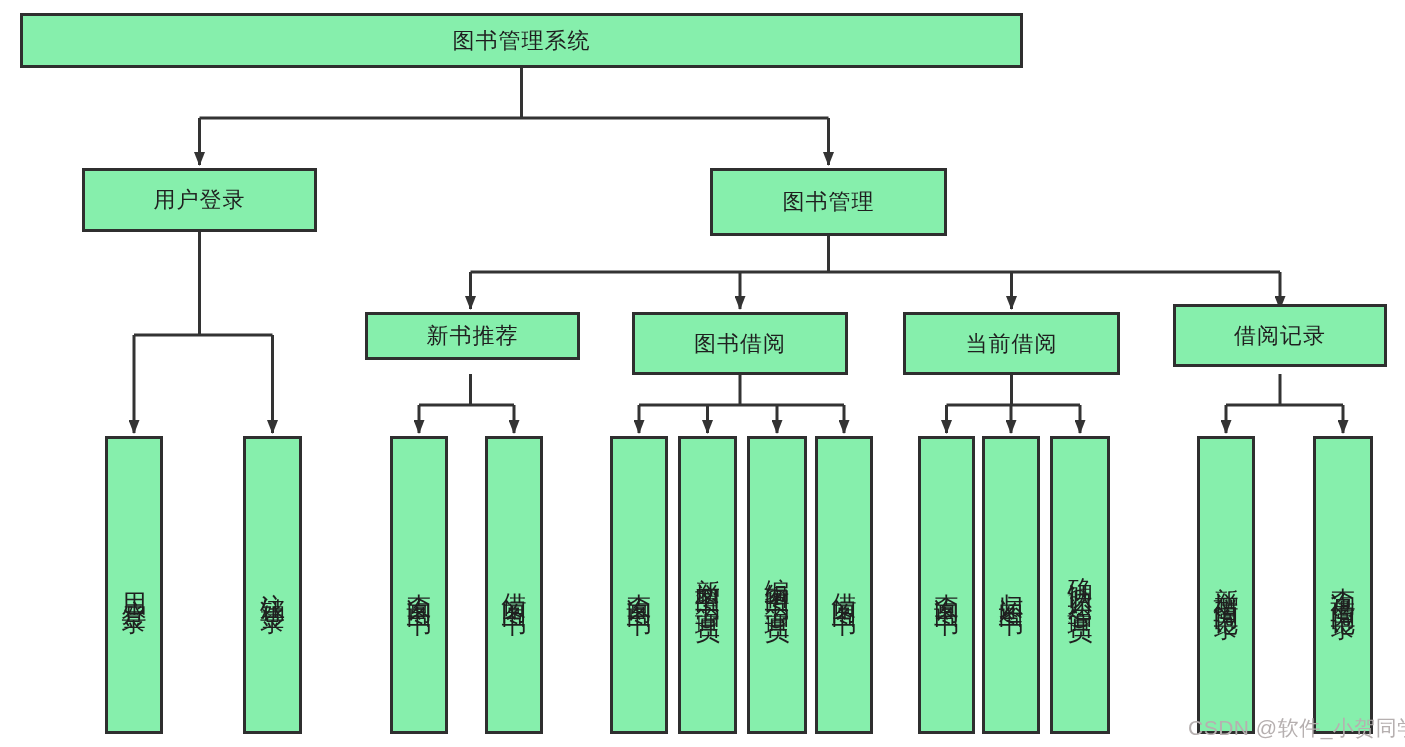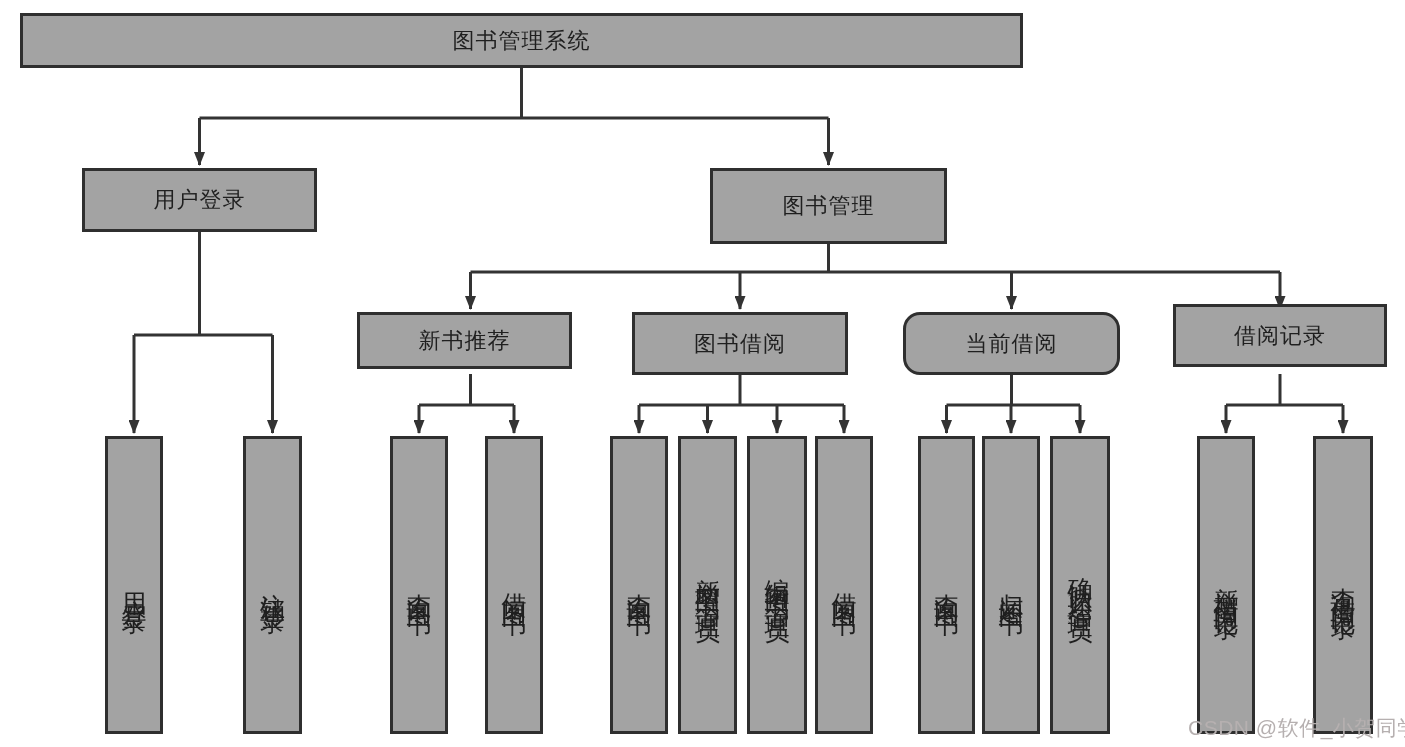--- a/index.html
+++ b/index.html
@@ -15,21 +15,21 @@
     position: absolute;
     left: 0; top: 0;
     width: 1405px; height: 747px;
     pointer-events: none;
   }
   .conn { stroke: #333333; stroke-width: 3; fill: none; }
   .box {
     position: absolute;
     box-sizing: border-box;
     border: 3px solid #2f2f2f;
-    background: #a3a3a3;
+    background: #86efac;
     display: flex;
     align-items: center;
     justify-content: center;
     color: #1f1f1f;
   }
   .hbox { font-size: 22px; letter-spacing: 1px; }
   .vbox { font-size: 25px; }
   .vbox .vtext {
     writing-mode: vertical-rl;
     letter-spacing: 6px;
@@ -115,31 +115,31 @@
     </g>
   </svg>
 
   <div class="box hbox" style="left:20px; top:13px; width:1003px; height:55px;">
     <span>图书管理系统</span>
   </div>
 
   <div class="box hbox" style="left:82px; top:168px; width:235px; height:64px;">
     <span>用户登录</span>
   </div>
-  <div class="box hbox" style="left:710px; top:168px; width:237px; height:76px;">
+  <div class="box hbox" style="left:710px; top:168px; width:237px; height:68px;">
     <span>图书管理</span>
   </div>
 
-  <div class="box hbox" style="left:357px; top:312px; width:215px; height:57px;">
+  <div class="box hbox" style="left:365px; top:312px; width:215px; height:48px;">
     <span>新书推荐</span>
   </div>
   <div class="box hbox" style="left:632px; top:312px; width:216px; height:63px;font-family:Liberation Mono, monospace;">
     <span>图书借阅</span>
   </div>
-  <div class="box hbox" style="left:903px; top:312px; width:217px; height:63px;border-radius:17px;">
+  <div class="box hbox" style="left:903px; top:312px; width:217px; height:63px;">
     <span>当前借阅</span>
   </div>
   <div class="box hbox" style="left:1173px; top:304px; width:214px; height:63px;">
     <span>借阅记录</span>
   </div>
 
   <div class="box vbox" style="left:105px; top:436px; width:58px; height:298px;">
     <span class="vtext">用户登录</span>
   </div>
   <div class="box vbox" style="left:243px; top:436px; width:59px; height:298px;">

